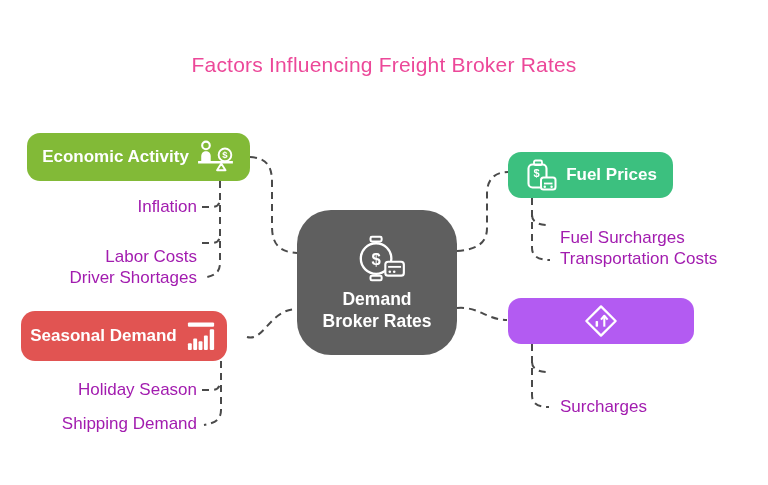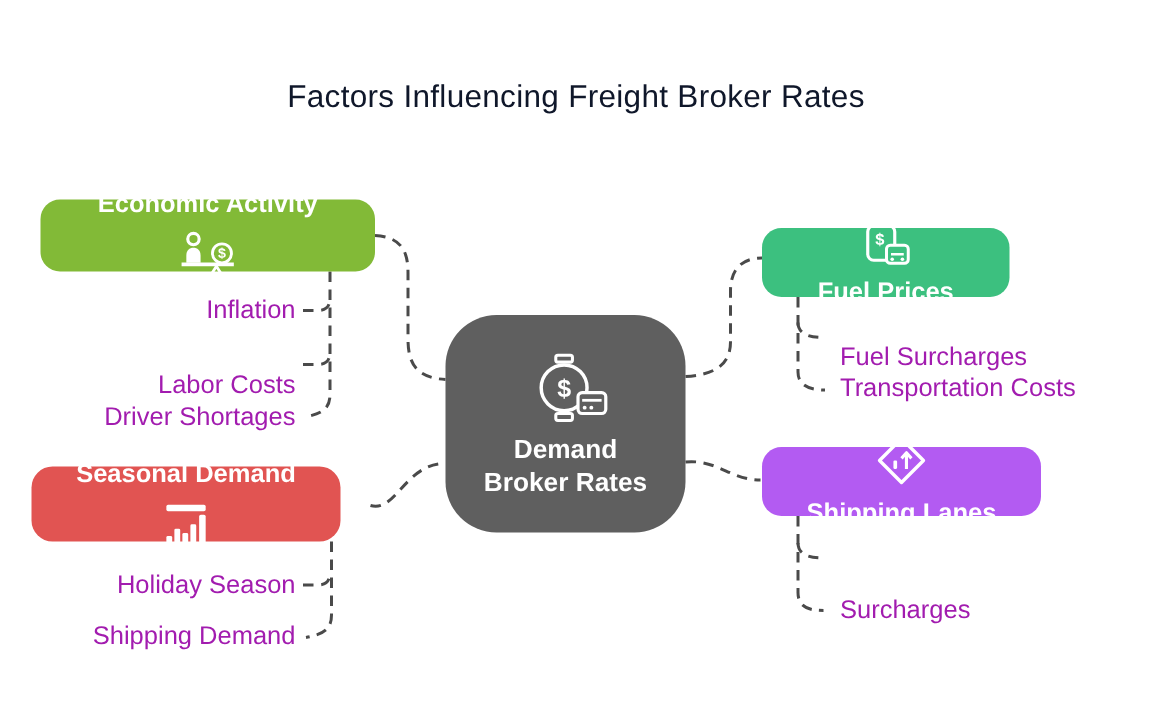--- a/index.html
+++ b/index.html
@@ -2,28 +2,28 @@
 <html><head>
 <meta charset="utf-8">
 <style>
   html,body { margin:0; padding:0; background:#ffffff; }
   .canvas {
     position:relative; width:768px; height:485px; background:#ffffff;
     font-family:"Liberation Sans", sans-serif; overflow:hidden;
   }
   .title {
     position:absolute; top:53px; left:0; width:768px; text-align:center;
-    font-size:21px; color:#0f172a; letter-spacing:.2px;
+    font-size:21px; color:#ec4899; letter-spacing:.2px;
   }
   .connectors { position:absolute; left:0; top:0; pointer-events:none; }
   .connectors path { fill:none; stroke-width:2; stroke-dasharray:7 5; }
   .pill {
     position:absolute; display:flex; align-items:center; justify-content:center;
     gap:8px; border-radius:13px; color:#fff; font-weight:bold; font-size:17px;
-    box-sizing:border-box; padding:0 12px; white-space:nowrap;flex-direction:column;
+    box-sizing:border-box; padding:0 12px; white-space:nowrap;
   }
   .pill svg { flex:0 0 auto; display:block; }
   .pill-economic { left:27px;  top:133px; width:223px; height:48px; }
   .pill-seasonal { left:21px;  top:311px; width:206px; height:50px;border-radius:14px; }
   .pill-fuel     { left:508px; top:152px; width:165px; height:46px; }
   .pill-shipping { left:508px; top:298px; width:186px; height:46px; }
   .center-node {
     position:absolute; left:297px; top:210px; width:160px; height:145px;
     border-radius:34px; display:flex; flex-direction:column; align-items:center;
     justify-content:center; gap:4px; color:#fff; text-align:center;
@@ -120,17 +120,16 @@
   <div class="sub right" style="top:228px">Fuel Surcharges</div>
   <div class="sub right" style="top:249px">Transportation Costs</div>
 
   <div class="pill pill-shipping" style="background-color: rgb(179, 91, 242);">
     <svg width="36" height="34" viewBox="0 0 36 36">
       <path d="M18,2.5 L33.5,18 L18,33.5 L2.5,18 Z" fill="none" stroke="#fff" stroke-width="2.4" stroke-linejoin="round"></path>
       <rect x="12.3" y="18" width="2.6" height="6" rx="0.8" fill="#fff"></rect>
       <line x1="21.5" y1="24" x2="21.5" y2="13" stroke="#fff" stroke-width="2.2"></line>
       <path d="M18,16.5 L21.5,12.5 L25,16.5" fill="none" stroke="#fff" stroke-width="2.2" stroke-linejoin="round"></path>
     </svg>
-    <span>Shipping Lanes</span>
   </div>
   <div class="sub right" style="top:397px">Surcharges</div>
 
 </div>
 
 </body></html>

